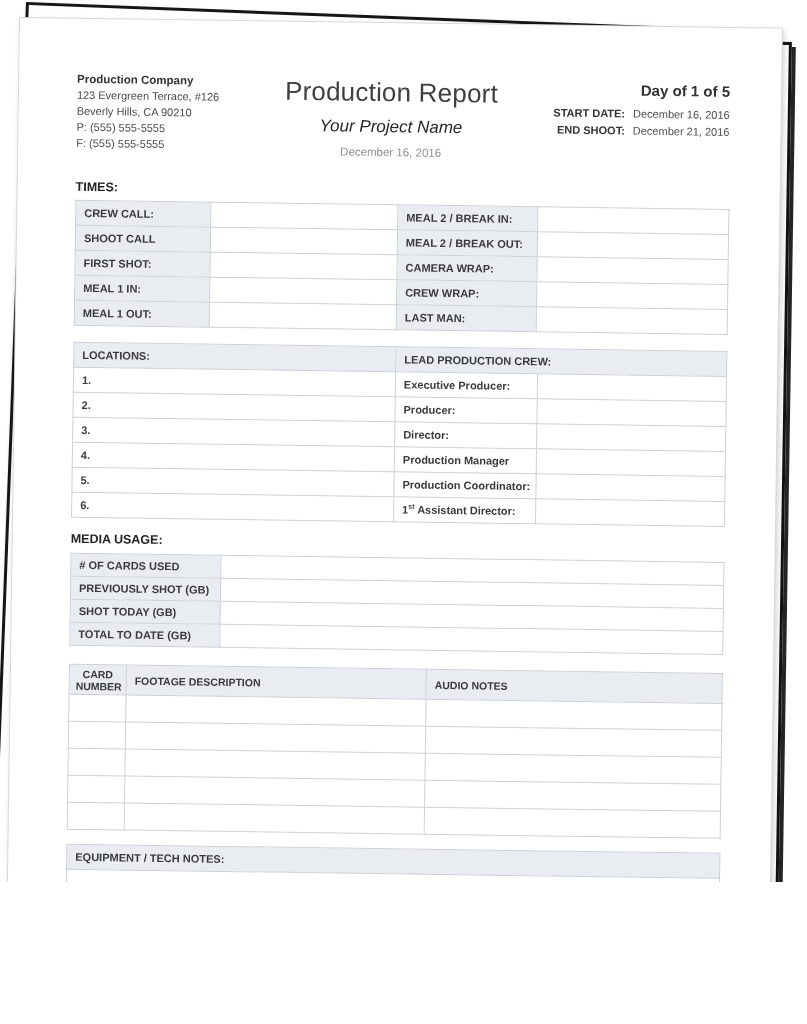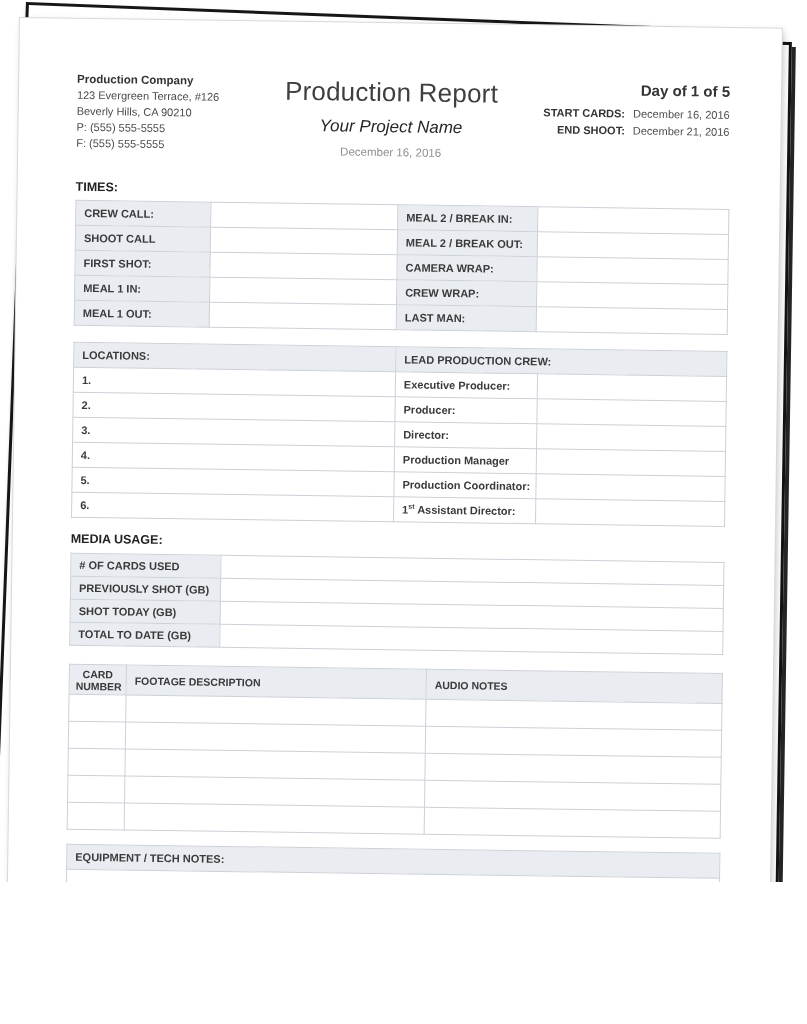--- a/index.html
+++ b/index.html
@@ -100,21 +100,21 @@
           <div>F: (555) 555-5555</div>
         </div>
         <div class="hdr-center">
           <div class="doc-title">Production Report</div>
           <div class="proj-name">Your Project Name</div>
           <div class="doc-date">December 16, 2016</div>
         </div>
         <div class="hdr-right">
           <div class="day-count">Day of 1 of 5</div>
           <div class="date-grid">
-            <div class="dl">START CARDS:</div>
+            <div class="dl">START DATE:</div>
             <div class="dv">December 16, 2016</div>
             <div class="dl">END SHOOT:</div>
             <div class="dv">December 21, 2016</div>
           </div>
         </div>
       </div>
 
       <div class="times-block">
         <div class="sec-heading">TIMES:</div>
         <table class="times-table">

